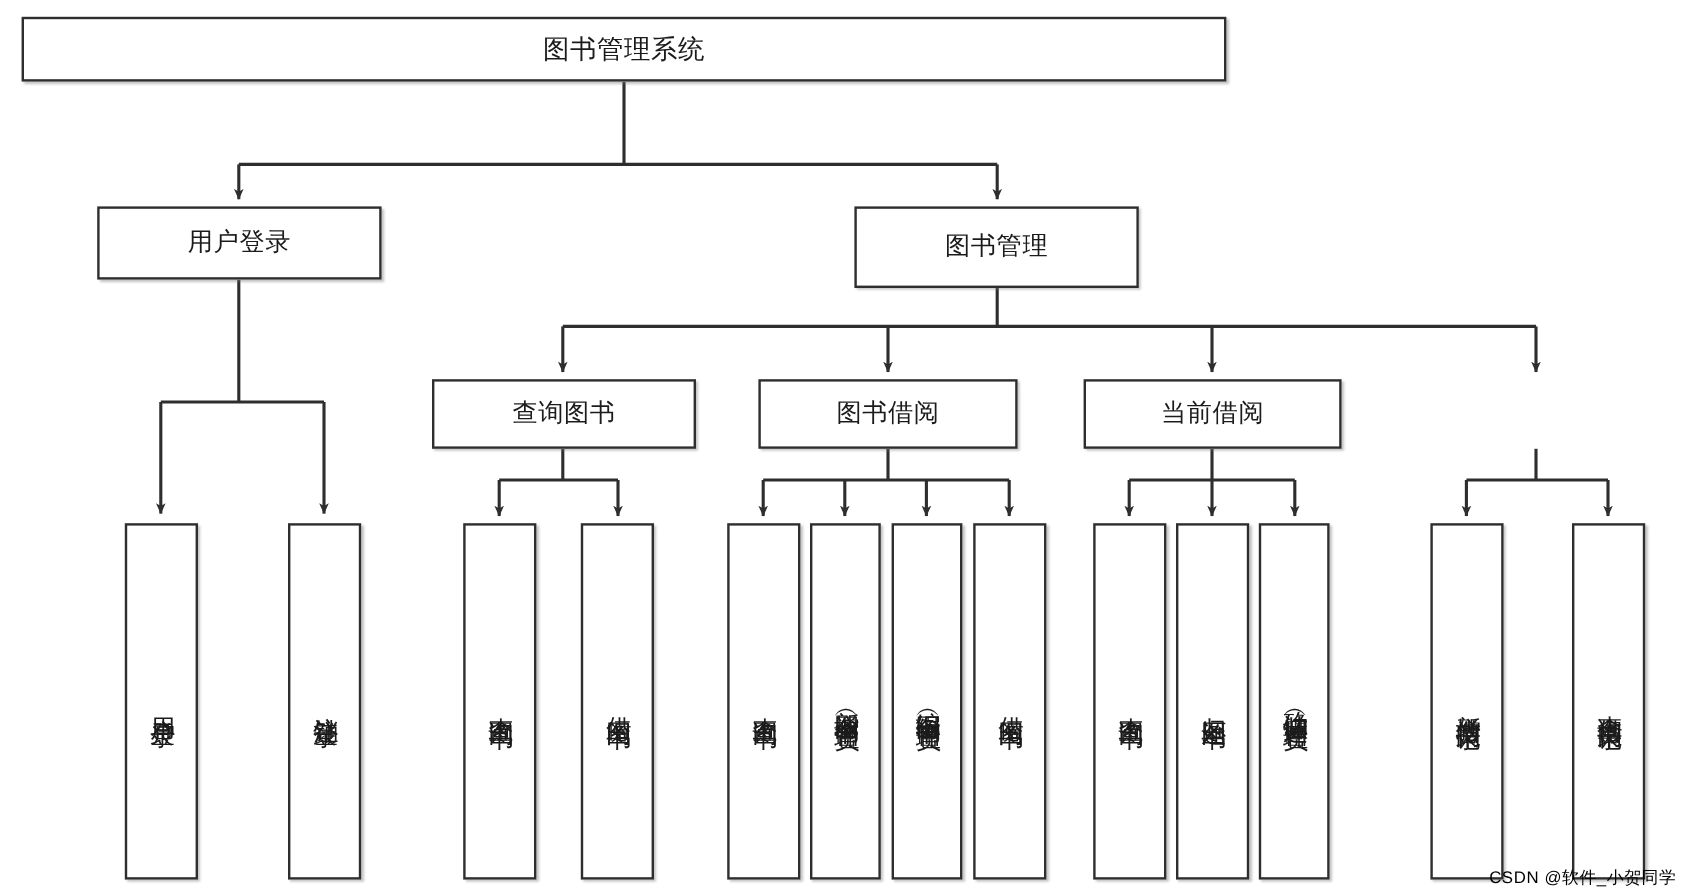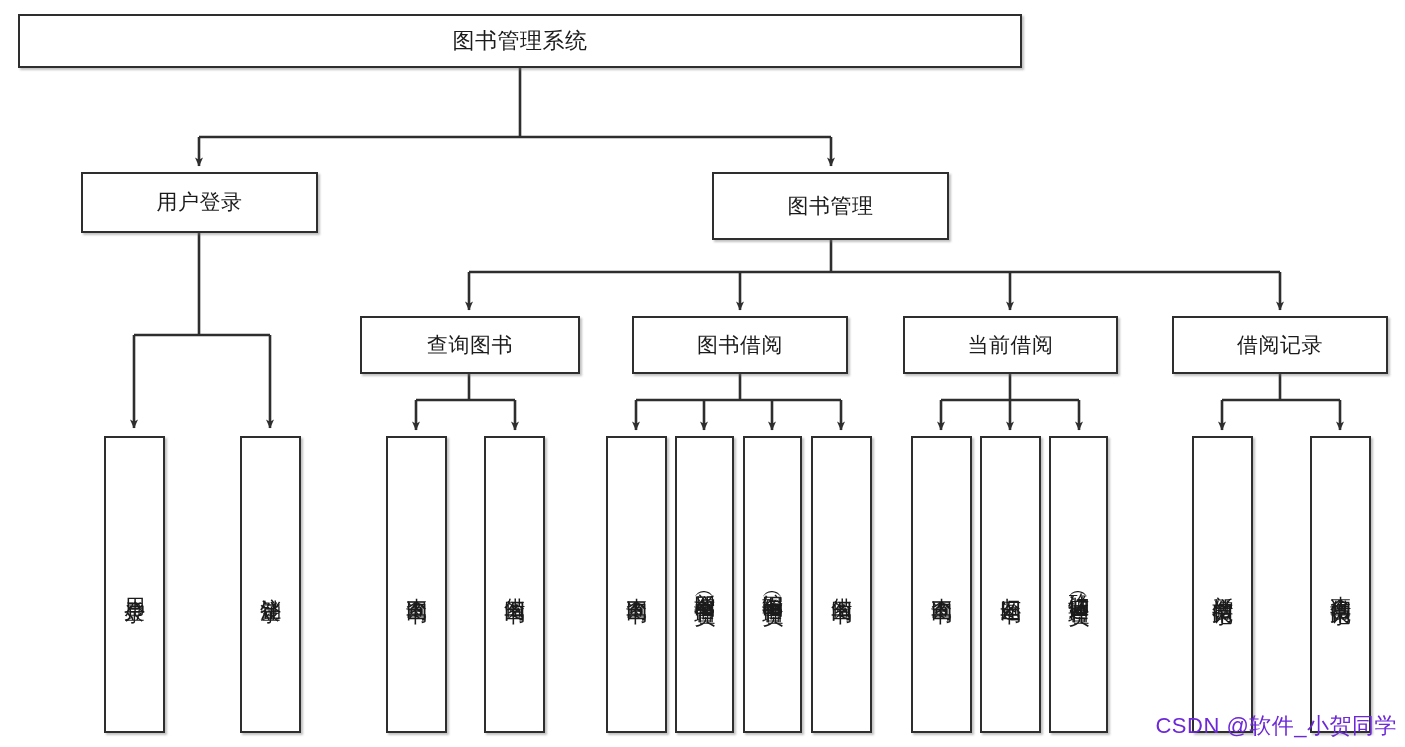--- a/index.html
+++ b/index.html
@@ -63,22 +63,22 @@
     text-orientation: upright;
     font-size: 21px;
     line-height: 1.06;
     letter-spacing: 2px;
     white-space: nowrap;
   }
   #watermark {
     position: absolute;
     right: 8px;
     bottom: 6px;
-    font-size: 22px;
-    color: #6d28d9;
+    font-size: 14px;
+    color: #000000;
     letter-spacing: 0.5px;
     z-index: 3;
     white-space: nowrap;
   }
 </style>
 </head>
 <body>
 
 <div id="diagram-root">
 
@@ -145,23 +145,20 @@
 
   <div class="node horizontal" style="left:360px; top:316px; width:220px; height:58px;">
     <span class="node-label">查询图书</span>
   </div>
   <div class="node horizontal" style="left:632px; top:316px; width:216px; height:58px;">
     <span class="node-label">图书借阅</span>
   </div>
   <div class="node horizontal" style="left:903px; top:316px; width:215px; height:58px;">
     <span class="node-label">当前借阅</span>
   </div>
-  <div class="node horizontal" style="left:1172px; top:316px; width:216px; height:58px;">
-    <span class="node-label">借阅记录</span>
-  </div>
 
   <div class="node vertical" style="left:104px; top:436px; width:61px; height:297px;">
     <span class="node-label">用户登录</span>
   </div>
   <div class="node vertical" style="left:240px; top:436px; width:61px; height:297px;">
     <span class="node-label">注销登录</span>
   </div>
 
   <div class="node vertical" style="left:386px; top:436px; width:61px; height:297px;">
     <span class="node-label">查询图书</span>

